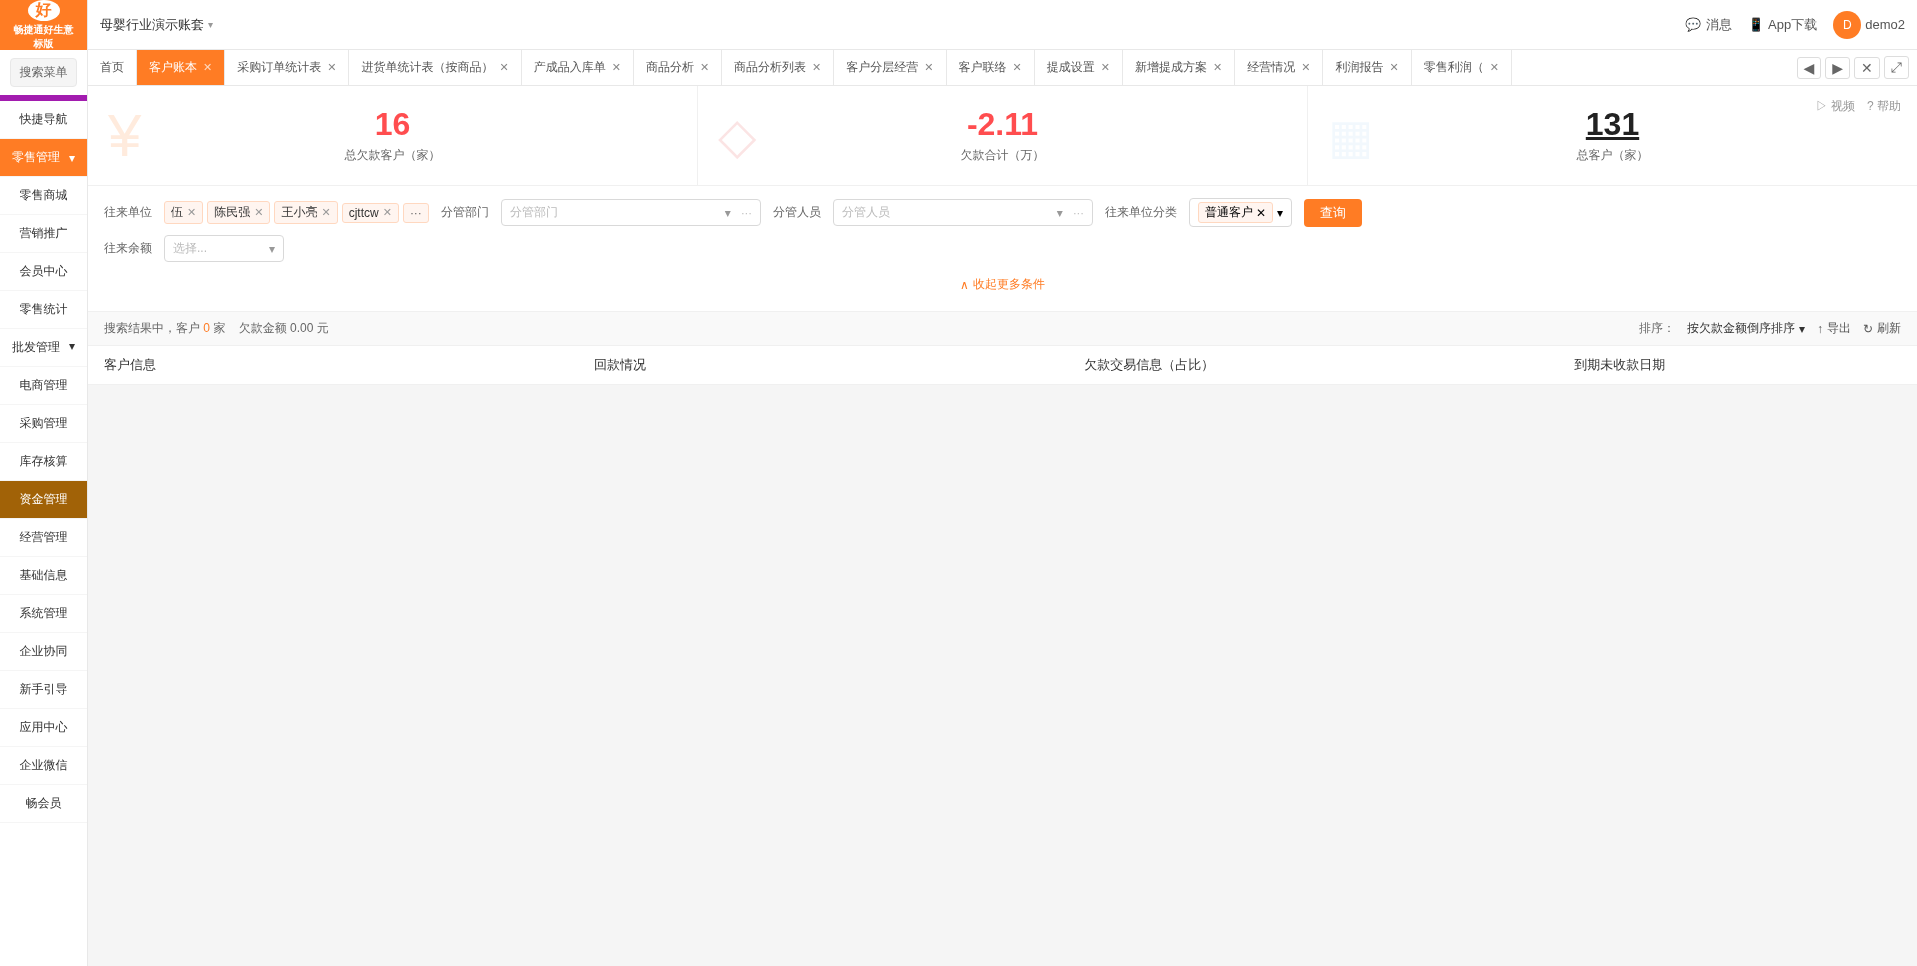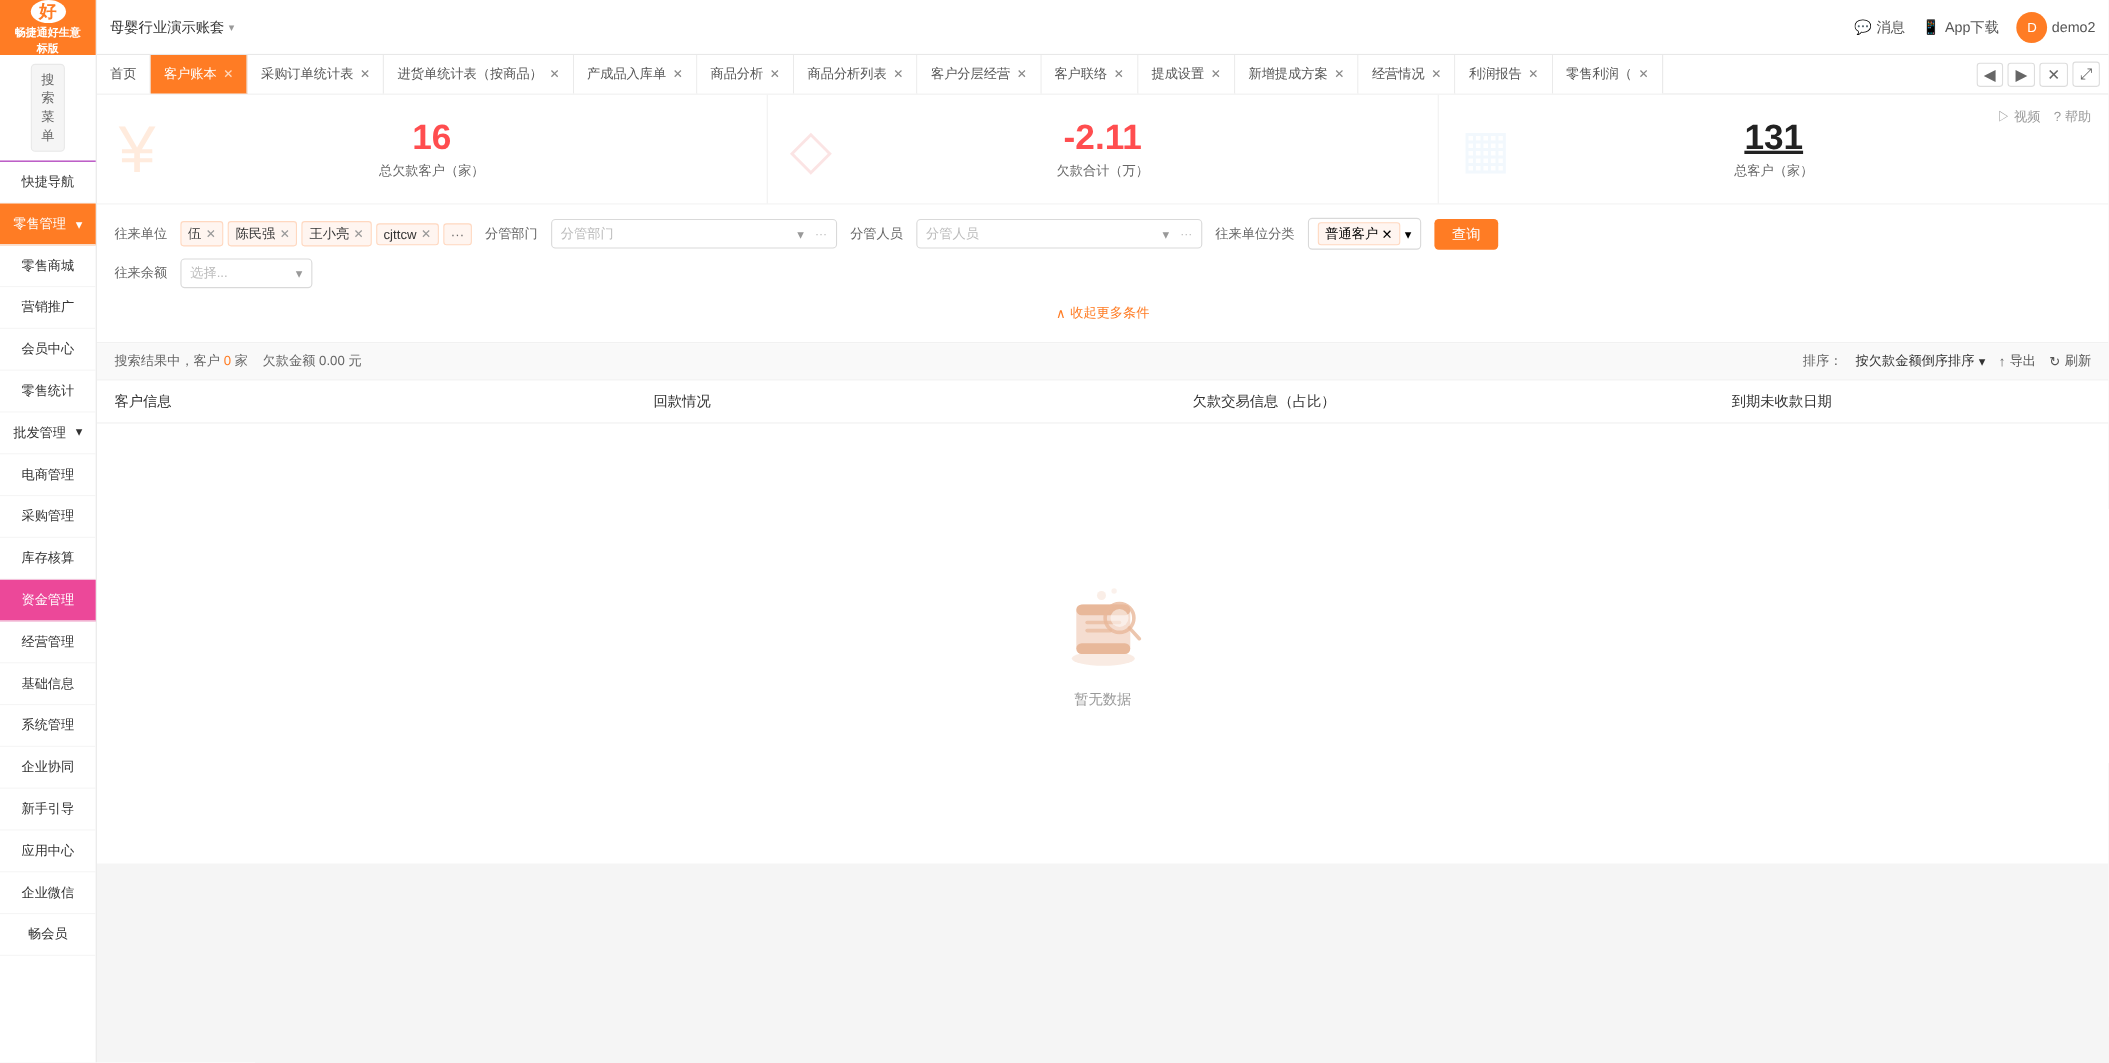--- a/index.html
+++ b/index.html
@@ -2,21 +2,21 @@
 <html><head>
   <meta charset="utf-8">
   <style>
     * { box-sizing: border-box; margin: 0; padding: 0; }
     body { font-family: "Microsoft YaHei", "PingFang SC", Arial, sans-serif; font-size: 13px; background: #f5f5f5; display: flex; height: 966px; overflow: hidden; }
 
     
     .sidebar { width: 88px; background: #fff; display: flex; flex-direction: column; border-right: 1px solid #e8e8e8; flex-shrink: 0; }
     .sidebar-logo { background: #ff7c24; height: 50px; display: flex; align-items: center; justify-content: center; color: #fff; font-size: 12px; font-weight: bold; flex-direction: column; }
     .sidebar-logo .logo-icon { width: 32px; height: 32px; background: #fff; border-radius: 50%; margin-bottom: 2px; display: flex; align-items: center; justify-content: center; color: #ff7c24; font-size: 16px; font-weight: bold; }
-    .sidebar-search { padding: 8px 28px; border-bottom: 1px solid #a21caf; }
+    .sidebar-search { padding: 8px 10px; border-bottom: 6px solid #a21caf; }
     .sidebar-search-btn { width: 100%; background: #f5f5f5; border: 1px solid #e8e8e8; border-radius: 4px; padding: 5px; text-align: center; color: #666; cursor: pointer; font-size: 12px; }
     .sidebar-nav-item { padding: 10px 8px; text-align: center; cursor: pointer; color: #333; font-size: 12px; border-bottom: 1px solid #f5f5f5; transition: background 0.2s; }
     .sidebar-nav-item.active { background: #ff7c24; color: #fff; }
     .sidebar-nav-item.has-arrow { display: flex; align-items: center; justify-content: space-between; padding: 10px 12px; }
     .sidebar-nav-item.has-arrow span:first-child { flex: 1; text-align: left; }
 
     
     .main { flex: 1; display: flex; flex-direction: column; overflow: hidden; }
 
     
@@ -113,21 +113,21 @@
   <div class="sidebar-nav-item"><span>营销推广</span></div>
   <div class="sidebar-nav-item"><span>会员中心</span></div>
   <div class="sidebar-nav-item"><span>零售统计</span></div>
   <div class="sidebar-nav-item has-arrow" style="display:flex;align-items:flex-start;justify-content:space-between;padding:10px 12px;">
     <span>批发管理</span>
     <span>▾</span>
   </div>
   <div class="sidebar-nav-item"><span>电商管理</span></div>
   <div class="sidebar-nav-item"><span>采购管理</span></div>
   <div class="sidebar-nav-item"><span>库存核算</span></div>
-  <div class="sidebar-nav-item" style="background:#ec4899;color:#fff;"><span>资金管理</span></div>
+  <div class="sidebar-nav-item" style="background:#a16207;color:#fff;"><span>资金管理</span></div>
   <div class="sidebar-nav-item"><span>经营管理</span></div>
   <div class="sidebar-nav-item"><span>基础信息</span></div>
   <div class="sidebar-nav-item"><span>系统管理</span></div>
   <div class="sidebar-nav-item"><span>企业协同</span></div>
   <div class="sidebar-nav-item"><span>新手引导</span></div>
   <div class="sidebar-nav-item"><span>应用中心</span></div>
   <div class="sidebar-nav-item"><span>企业微信</span></div>
   <div class="sidebar-nav-item"><span>畅会员</span></div>
 </div>
 
@@ -343,42 +343,17 @@
         </div>
       </div>
 
       <div class="table-header">
         <div>客户信息</div>
         <div>回款情况</div>
         <div>欠款交易信息（占比）</div>
         <div>到期未收款日期</div>
       </div>
 
-      <div class="table-body">
-        <div class="empty-state">
-          <div class="empty-illus">
-            <svg viewBox="0 0 120 110" xmlns="http://www.w3.org/2000/svg">
-
-              <ellipse cx="60" cy="90" rx="35" ry="8" fill="#f5ddd0" opacity="0.6"></ellipse>
-
-              <rect x="30" y="30" width="60" height="55" rx="8" fill="#f5ddd0"></rect>
-              <rect x="30" y="30" width="60" height="12" rx="6" fill="#e8b89a"></rect>
-              <rect x="30" y="73" width="60" height="12" rx="6" fill="#e8b89a"></rect>
-
-              <rect x="40" y="48" width="40" height="4" rx="2" fill="#e8b89a" opacity="0.7"></rect>
-              <rect x="40" y="57" width="30" height="4" rx="2" fill="#e8b89a" opacity="0.7"></rect>
-
-              <circle cx="78" cy="45" r="16" fill="none" stroke="#e8b89a" stroke-width="4" opacity="0.8"></circle>
-              <circle cx="78" cy="45" r="10" fill="#fff" opacity="0.5"></circle>
-              <line x1="89" y1="56" x2="100" y2="68" stroke="#e8b89a" stroke-width="4" stroke-linecap="round" opacity="0.8"></line>
-
-              <circle cx="58" cy="20" r="5" fill="#f5ddd0" opacity="0.5"></circle>
-              <circle cx="72" cy="15" r="3" fill="#f5ddd0" opacity="0.4"></circle>
-            </svg>
-          </div>
-          <div class="empty-text">暂无数据</div>
-        </div>
-      </div>
 
     </div>
   </div>
 
 </div>
 
 </body></html>

